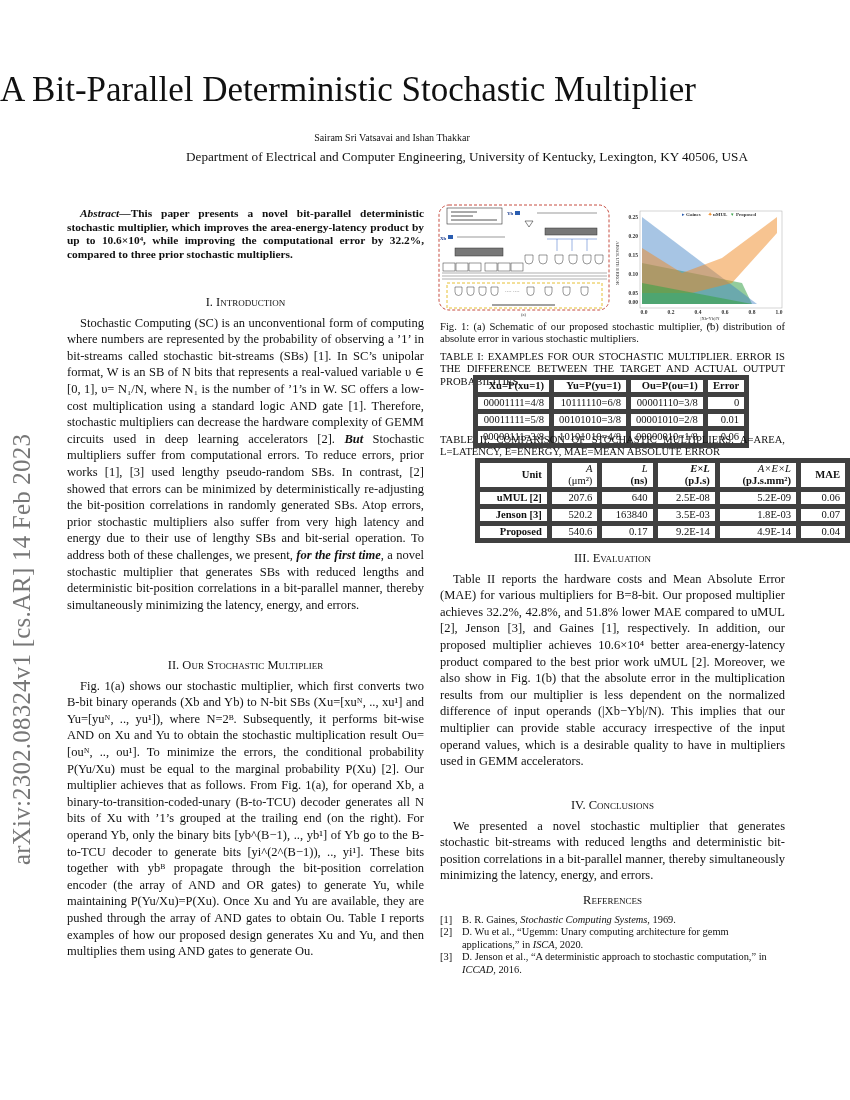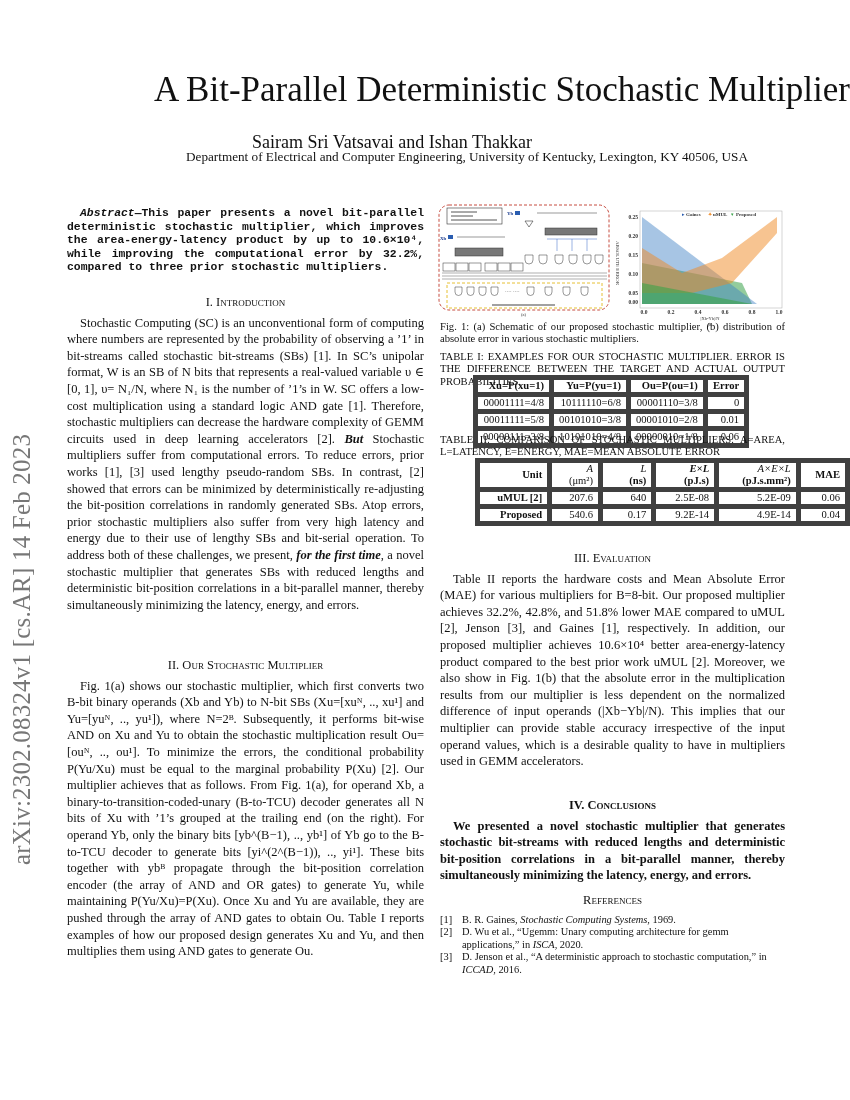--- a/index.html
+++ b/index.html
@@ -1,28 +1,28 @@
 <!DOCTYPE html>
 <html><head>
 <meta charset="utf-8">
 <style>
   html, body { margin:0; padding:0; background:#fff; }
   body { width:850px; height:1100px; position:relative; overflow:hidden;
          font-family:"Liberation Serif","DejaVu Serif",serif; color:#111; }
   .abs { position:absolute; }
-  .title { left:0; width:850px; top:70px; text-align:right; font-size:35px; line-height:40px; }
-  .authors { left:0; width:784px; top:132px; text-align:center; font-size:18px; }
+  .title { left:0; width:850px; top:70px; text-align:left; font-size:35px; line-height:40px; }
+  .authors { left:0; width:784px; top:132px; text-align:center; font-size:10px; }
   .affil { left:0; width:850px; top:149px; text-align:center; font-size:13.2px;padding-left:42px; }
   .arxiv { left:8px; top:865px; transform-origin:0 0; transform:rotate(-90deg);
            font-size:25px; color:#777; white-space:nowrap; letter-spacing:0.2px; }
   .col { font-size:12.5px; line-height:16.6px; text-align:justify; }
   .col p { margin:0; text-indent:13px; }
   .left { left:67px; width:357px; }
   .right { left:440px; width:345px; }
-  .abstract { top:207px; font-weight:bold; font-size:11.4px; line-height:13.6px;font-family:Liberation Mono, monospace; }
+  .abstract { top:207px; font-weight:bold; font-size:11.4px; line-height:13.6px; }
   .abstract p { text-indent:13px; }
   .sec { text-align:center; font-size:12.5px; margin:0; }
   .sc { font-variant:small-caps; }
   .cap { font-size:10.6px; line-height:12.3px; text-align:justify; }
   table.t1, table.t2 { border-collapse:collapse; font-size:10.6px; line-height:12px; }
   table.t1 td, table.t1 th, table.t2 td, table.t2 th { border:5px solid #404040; padding:0 5px; text-align:right; }
   table.t2 th { font-weight:bold; }
   .refs { font-size:10.4px; line-height:12.4px; }
   .refs div { display:flex; }
   .refs .n { width:22px; flex:none; }
@@ -215,37 +215,45 @@
     </tr>
     <tr>
       <td style="font-weight:bold">uMUL [2]</td>
           <td>207.6</td>
           <td>640</td>
           <td>2.5E-08</td>
           <td>5.2E-09</td>
           <td>0.06</td>
     </tr>
     <tr>
+      <td style="font-weight:bold">Jenson [3]</td>
+          <td>520.2</td>
+          <td>163840</td>
+          <td>3.5E-03</td>
+          <td>1.8E-03</td>
+          <td>0.07</td>
+    </tr>
+    <tr>
       <td style="font-weight:bold">Proposed</td>
           <td>540.6</td>
           <td>0.17</td>
           <td>9.2E-14</td>
           <td>4.9E-14</td>
           <td>0.04</td>
     </tr>
   </tbody>
     </table>
 </div>
 
 <div class="abs col right" style="top:550px;">
   <div class="sec sc" style="margin-bottom:4px;">III. Evaluation</div>
   <p>Table II reports the hardware costs and Mean Absolute Error (MAE) for various multipliers for B=8-bit. Our proposed multiplier achieves 32.2%, 42.8%, and 51.8% lower MAE compared to uMUL [2], Jenson [3], and Gaines [1], respectively. In addition, our proposed multiplier achieves 10.6×10⁴ better area-energy-latency product compared to the best prior work uMUL [2]. Moreover, we also show in Fig. 1(b) that the absolute error in the multiplication results from our multiplier is less dependent on the normalized difference of input operands (|Xb−Yb|/N). This implies that our multiplier can provide stable accuracy irrespective of the input operand values, which is a desirable quality to have in multipliers used in GEMM accelerators.</p>
 </div>
 
-<div class="abs col right" style="top:797px;font-weight:bold;">
+<div class="abs col right" style="top:797px;">
   <div class="sec sc" style="margin-bottom:4px;">IV. Conclusions</div>
   <p>We presented a novel stochastic multiplier that generates stochastic bit-streams with reduced lengths and deterministic bit-position correlations in a bit-parallel manner, thereby simultaneously minimizing the latency, energy, and errors.</p>
 </div>
 
 <div class="abs right" style="top:893px;">
   <div class="sec sc" style="margin-bottom:6px;">References</div>
   <div class="refs">
     <div>
         <span class="n">[1]</span>
         <span><span>B. R. Gaines, </span><i>Stochastic Computing Systems</i><span>, 1969.</span></span>

